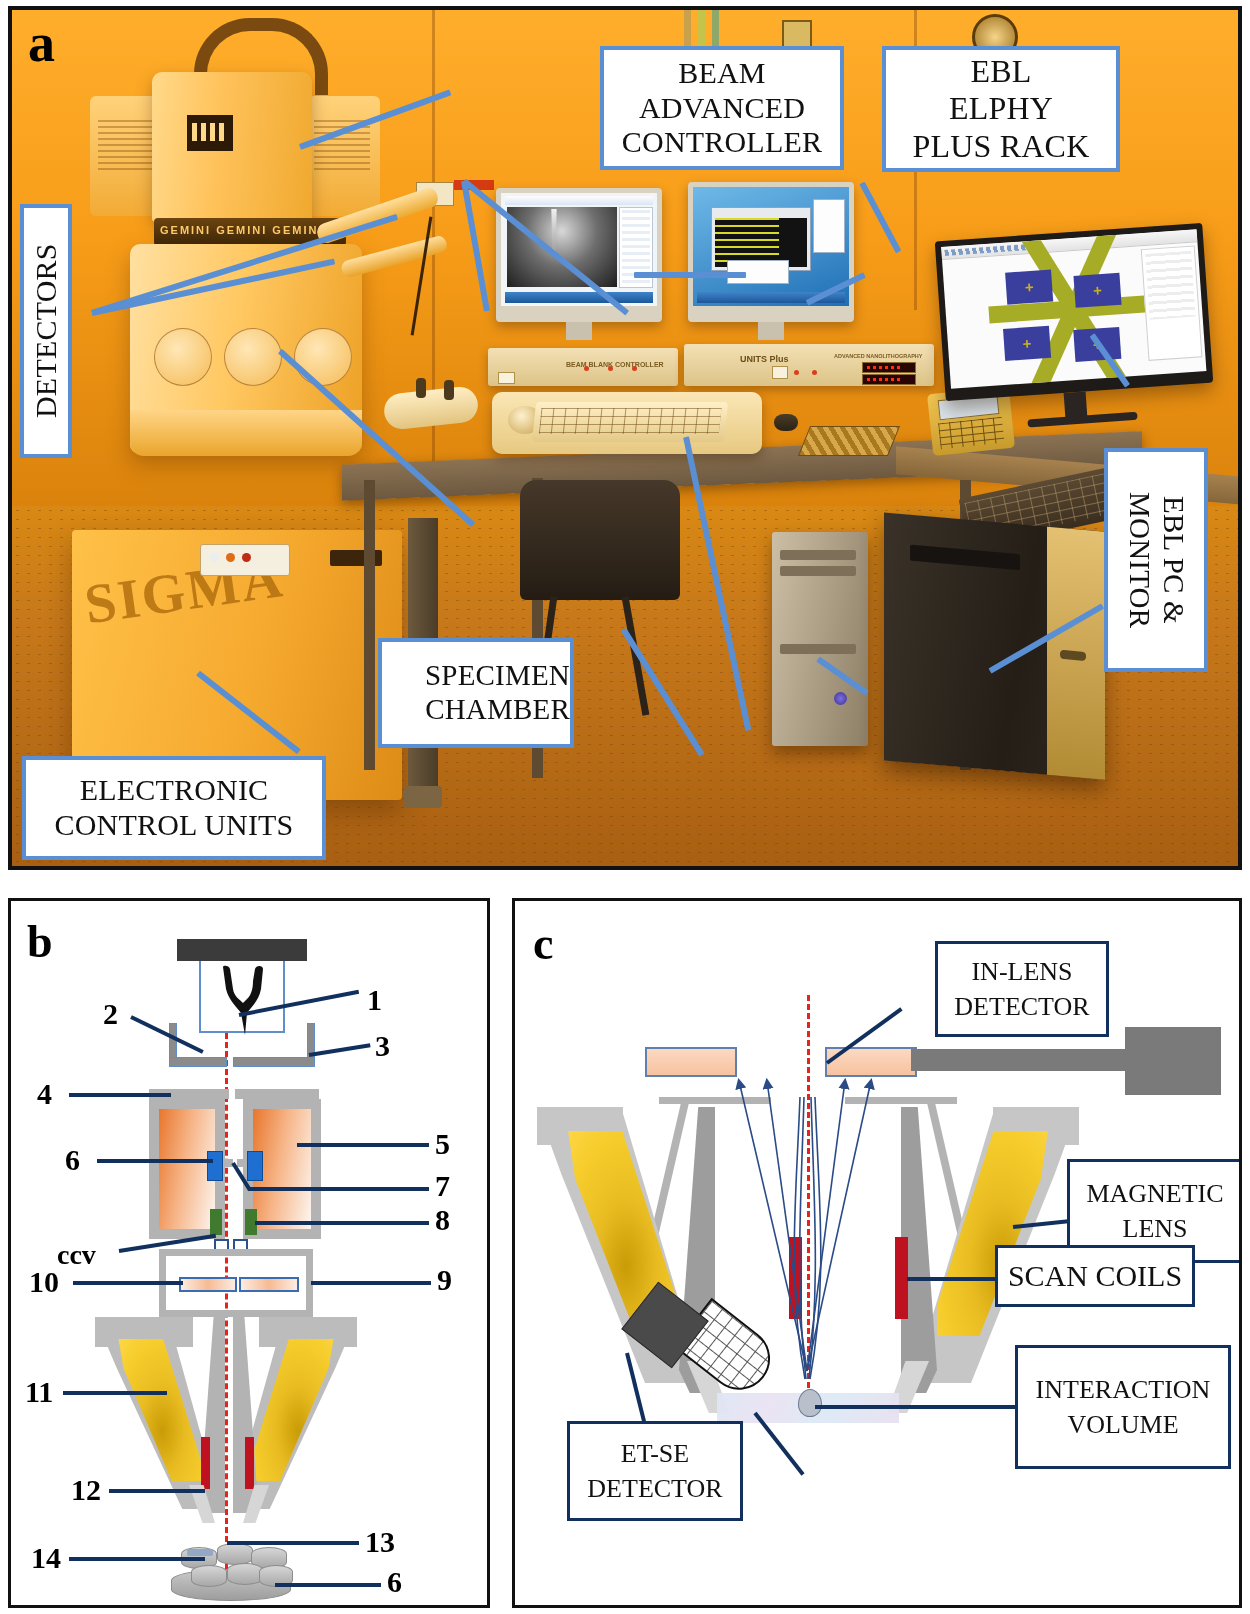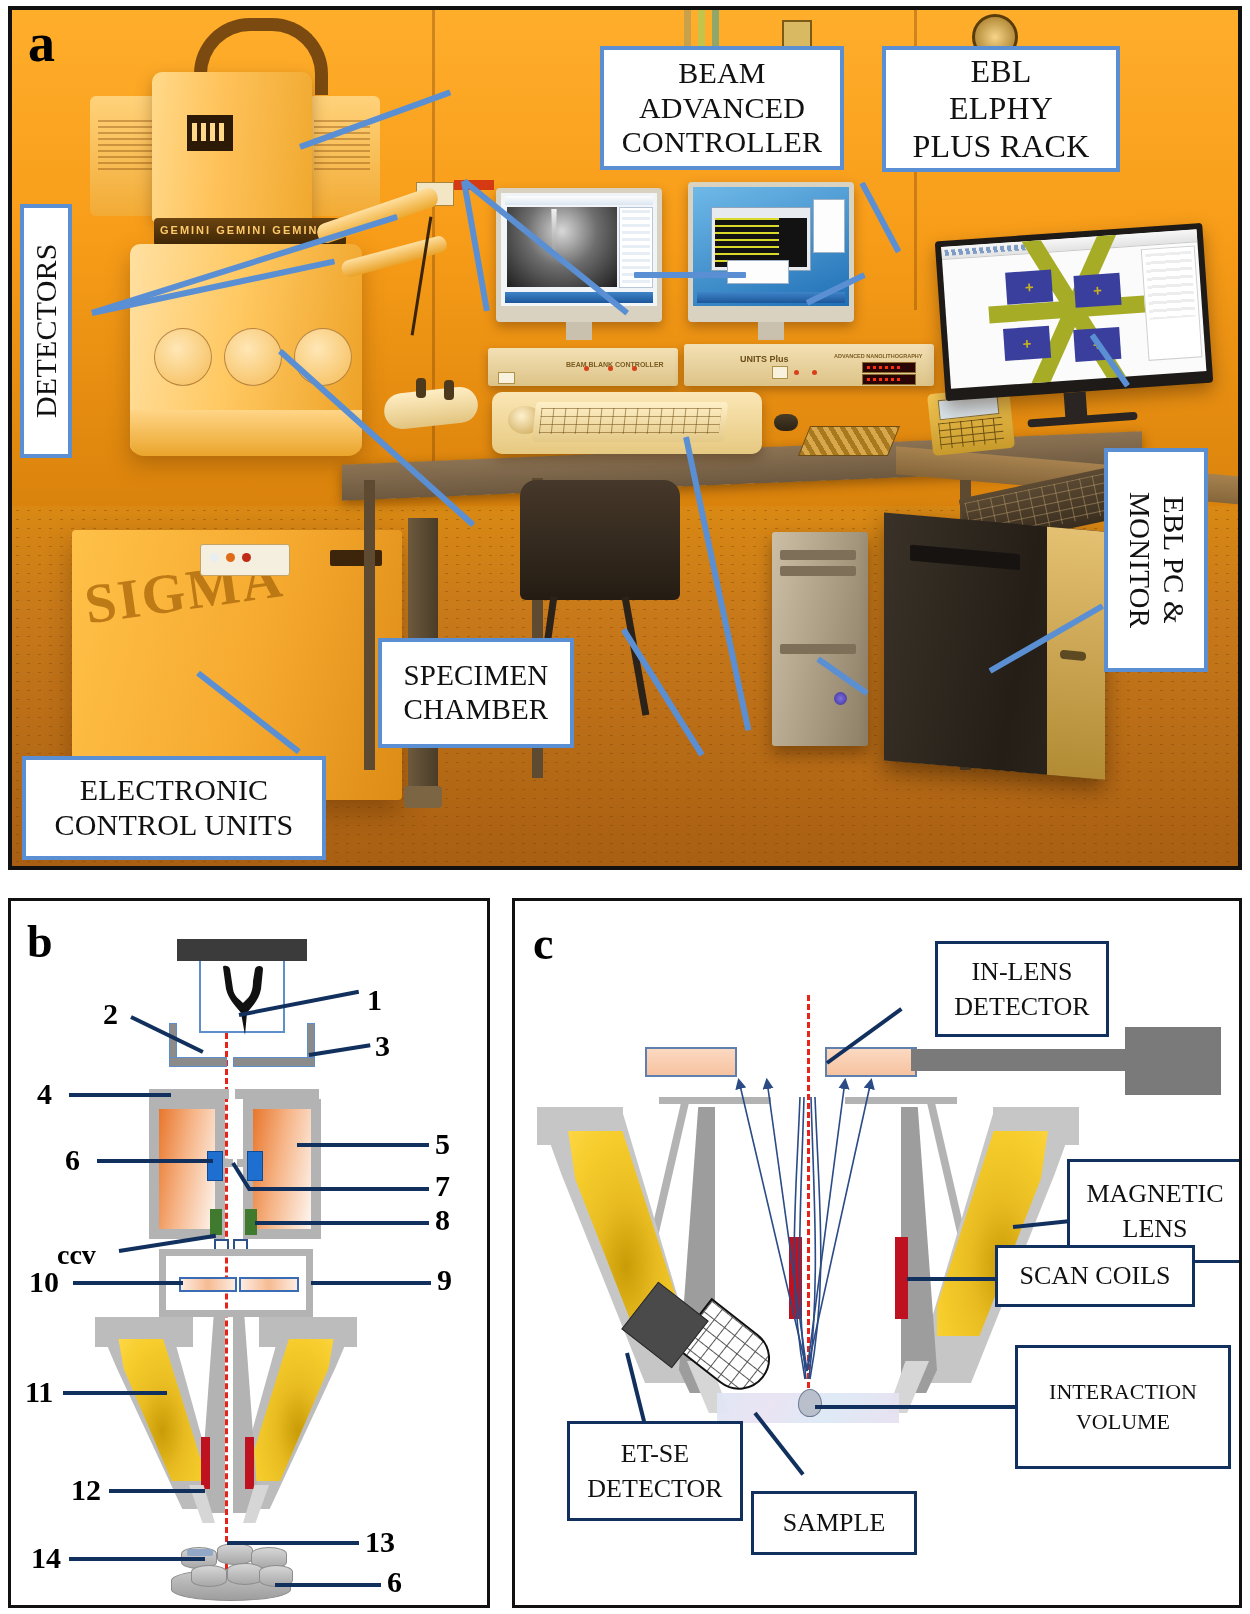--- a/index.html
+++ b/index.html
@@ -439,21 +439,21 @@
       <span>EBL</span>
       <span>ELPHY</span>
       <span>PLUS RACK</span>
     </div>
 
     <div class="callout" style="left:1092px;top:438px;width:104px;height:224px;font-size:29px;writing-mode:vertical-rl;">
       <span>EBL PC &amp;</span>
       <span>MONITOR</span>
     </div>
 
-    <div class="callout" style="left:366px;top:628px;width:196px;height:110px;font-size:29px;">
+    <div class="callout" style="left:366px;top:628px;width:196px;height:110px;font-size:29px;align-items:flex-end;">
       <span>SPECIMEN</span>
       <span>CHAMBER</span>
     </div>
 
     <div class="callout" style="left:10px;top:746px;width:304px;height:104px;font-size:30px;">
       <span>ELECTRONIC</span>
       <span>CONTROL UNITS</span>
     </div>
 
   </div>
@@ -669,35 +669,32 @@
       <span>DETECTOR</span>
     </div>
 
     <div class="lead" style="left:498px;top:324px;width:58px;transform:rotate(-6deg);"></div>
     <div class="cbox" style="left:552px;top:258px;width:176px;height:104px;font-size:26px;">
       <span>MAGNETIC</span>
       <span>LENS</span>
     </div>
 
     <div class="lead" style="left:392px;top:376px;width:96px;"></div>
-    <div class="cbox" style="left:480px;top:344px;width:200px;height:62px;font-size:26px;">
+    <div class="cbox" style="left:480px;top:344px;width:200px;height:62px;font-size:30px;">
       <span>SCAN COILS</span>
     </div>
 
     <div class="lead" style="left:112px;top:450px;width:86px;transform:rotate(76deg);"></div>
     <div class="cbox" style="left:52px;top:520px;width:176px;height:100px;font-size:26px;">
       <span>ET-SE</span>
       <span>DETECTOR</span>
     </div>
 
     <div class="lead" style="left:300px;top:504px;width:212px;"></div>
-    <div class="cbox" style="left:500px;top:444px;width:216px;height:124px;font-size:22px;">
+    <div class="cbox" style="left:500px;top:444px;width:216px;height:124px;font-size:26px;">
       <span>INTERACTION</span>
       <span>VOLUME</span>
     </div>
 
     <div class="lead" style="left:240px;top:510px;width:78px;transform:rotate(52deg);"></div>
-    <div class="cbox" style="left:236px;top:590px;width:166px;height:64px;font-size:26px;">
-      <span>SAMPLE</span>
-    </div>
   </div>
 
 </div>
 
 </body></html>

